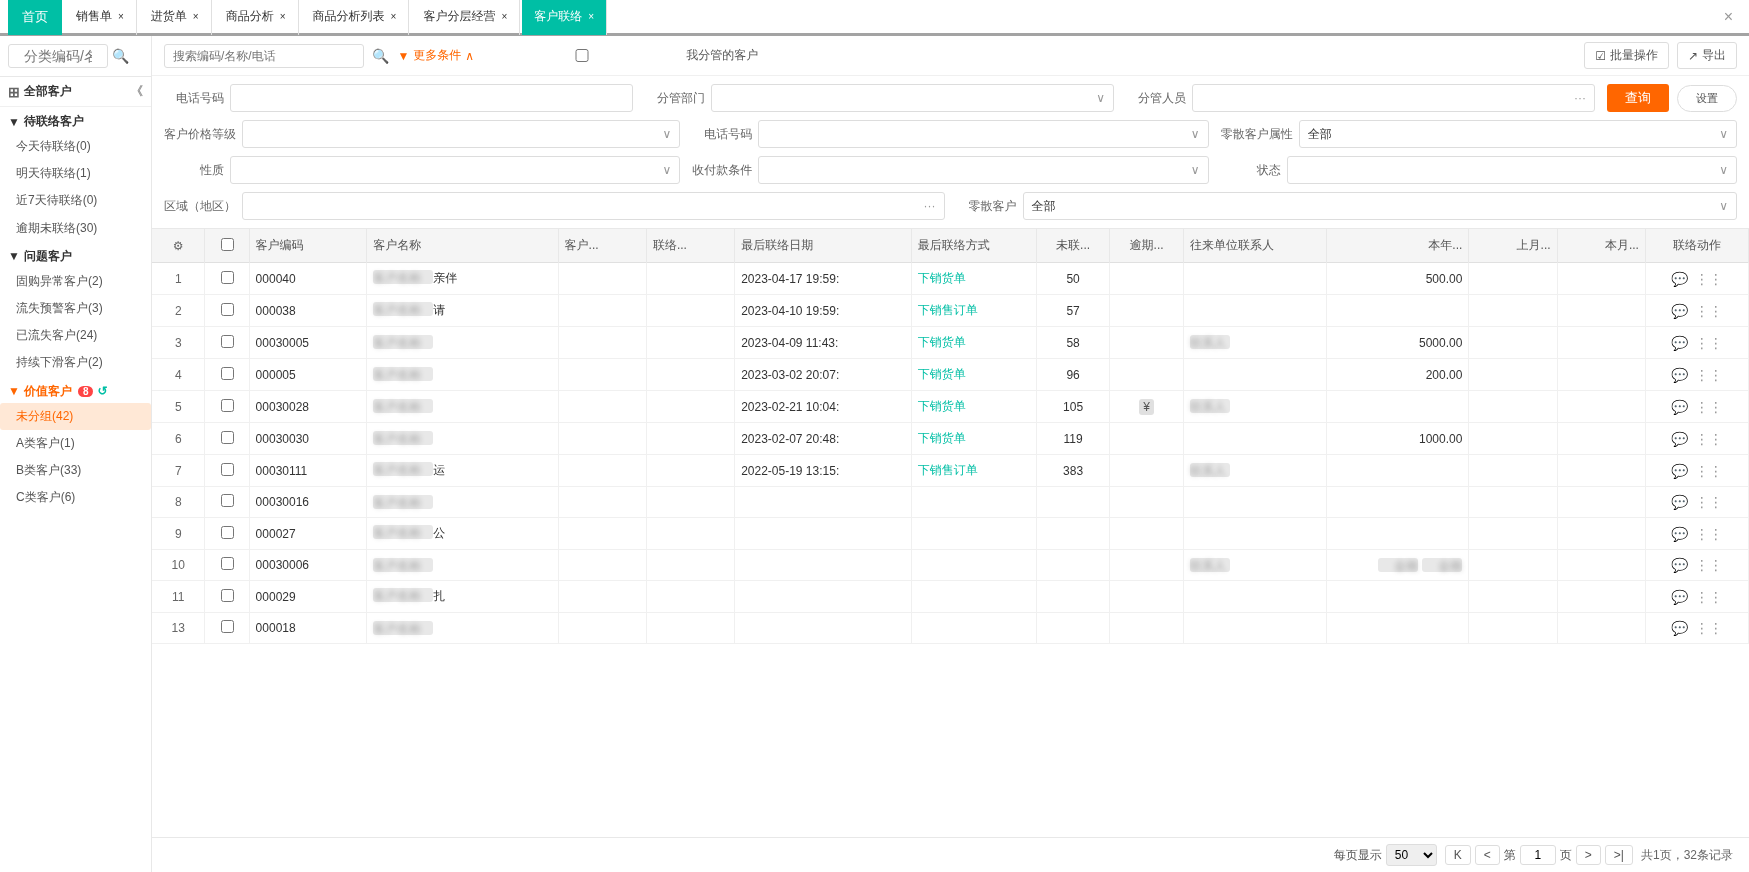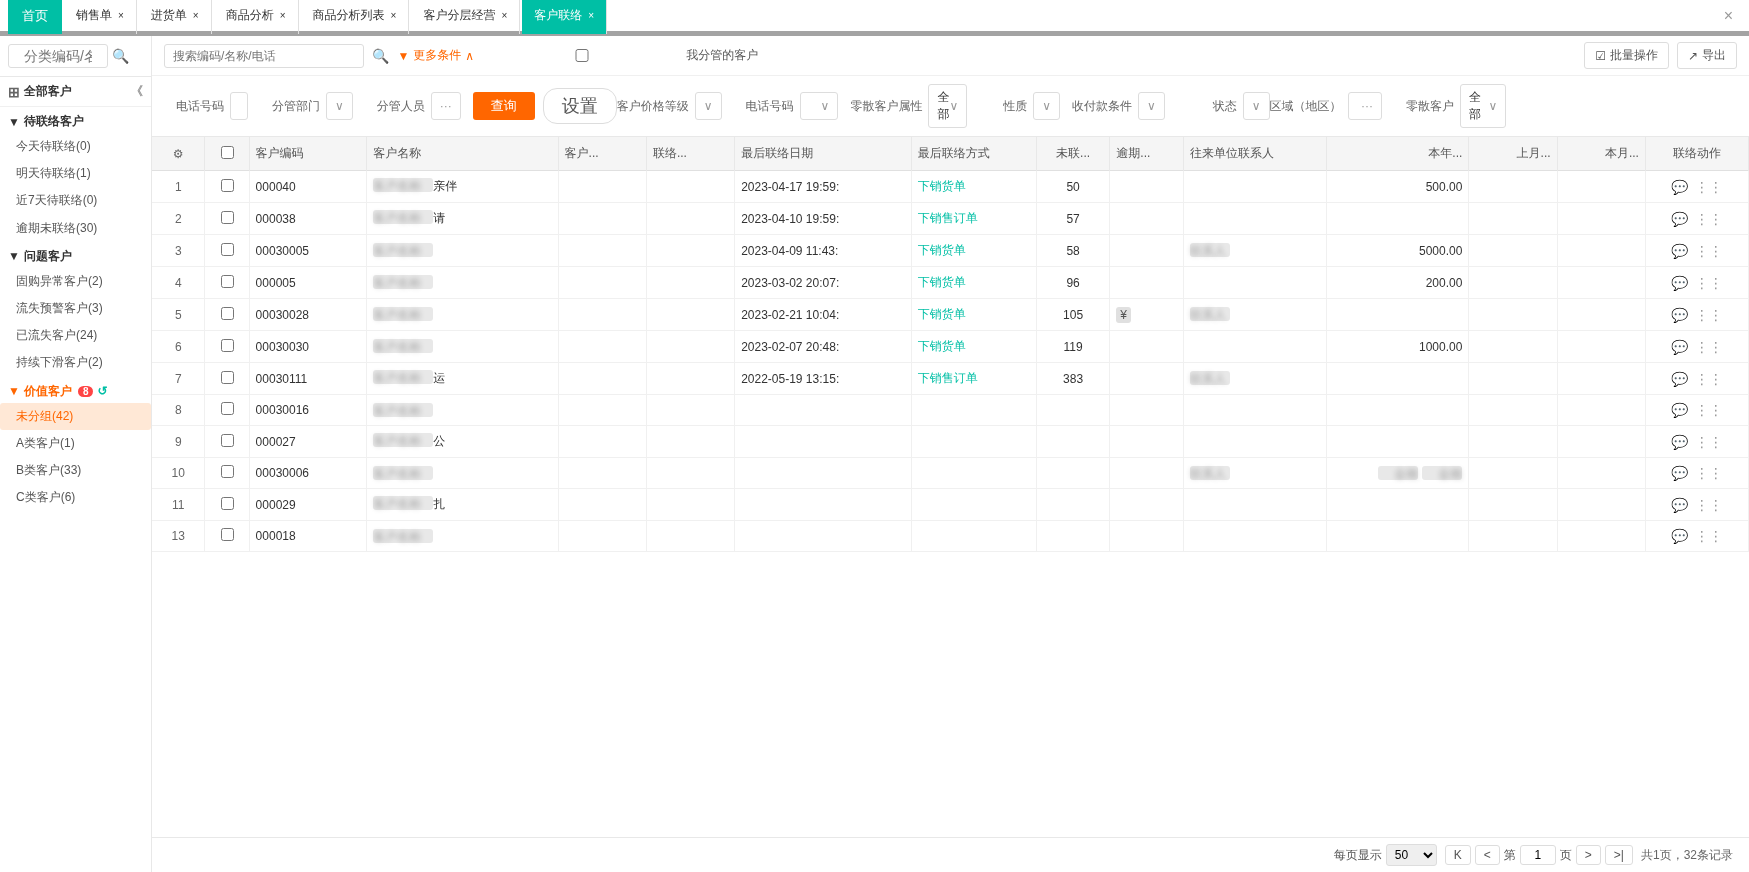--- a/index.html
+++ b/index.html
@@ -1,19 +1,19 @@
 <!DOCTYPE html>
 <html><head>
   <meta charset="utf-8">
   <style>
     * { box-sizing: border-box; margin: 0; padding: 0; font-family: 'Microsoft YaHei', Arial, sans-serif; font-size: 12px; }
     body { background: #f5f5f5; overflow: hidden; width: 1749px; height: 872px; }
 
     
-    .top-nav { display: flex; align-items: center; background: #fff; border-bottom: 5px solid #a3a3a3; height: 36px; padding: 0 8px; gap: 2px; }
+    .top-nav { display: flex; align-items: center; background: #fff; border-bottom: 3px solid #a3a3a3; height: 36px; padding: 0 8px; gap: 2px; }
     .nav-home { background: #00bfa5; color: #fff; padding: 0 14px; height: 36px; line-height: 36px; font-size: 13px; cursor: pointer; }
     .nav-tab { display: flex; align-items: center; height: 36px; padding: 0 12px; font-size: 13px; color: #333; cursor: pointer; border-right: 1px solid #e0e0e0; gap: 6px; }
     .nav-tab.active { background: #00bfa5; color: #fff; }
     .nav-tab .close-btn { font-size: 10px; cursor: pointer; }
     .nav-close-all { margin-left: auto; color: #999; font-size: 16px; cursor: pointer; padding: 0 8px; }
 
     
     .main-layout { display: flex; height: calc(872px - 36px); }
 
     
@@ -39,47 +39,47 @@
     .filter-area { background: #fff; border-bottom: 1px solid #e8e8e8; }
     .filter-top { display: flex; align-items: center; padding: 6px 12px; gap: 8px; border-bottom: 1px solid #f0f0f0; }
     .filter-top input { border: 1px solid #ddd; border-radius: 3px; padding: 4px 8px; width: 200px; font-size: 12px; color: #3b82f6; }
     .filter-top .search-btn { color: #00bfa5; cursor: pointer; font-size: 14px; }
     .filter-more { display: flex; align-items: center; gap: 4px; color: #ff6600; cursor: pointer; font-size: 12px; }
     .filter-checkbox { display: flex; align-items: center; gap: 4px; color: #555; cursor: pointer; }
     .filter-actions { margin-left: auto; display: flex; gap: 8px; }
     .btn-batch { border: 1px solid #ddd; background: #fff; padding: 4px 10px; border-radius: 3px; cursor: pointer; color: #555; display: flex; align-items: center; gap: 4px; }
     .btn-export { border: 1px solid #ddd; background: #fff; padding: 4px 10px; border-radius: 3px; cursor: pointer; color: #555; display: flex; align-items: center; gap: 4px; }
 
-    .filter-rows { padding: 8px 12px; display: flex; flex-direction: row; gap: 0; }
+    .filter-rows { padding: 8px 12px; display: flex; flex-direction: column; gap: 8px; }
     .filter-row { display: flex; align-items: center; gap: 12px; }
     .filter-field { display: flex; align-items: center; gap: 6px; flex: 1; }
     .filter-label { color: #666; min-width: 60px; text-align: right; white-space: nowrap; }
     .filter-input { border: 1px solid #ddd; border-radius: 3px; padding: 4px 8px; flex: 1; font-size: 12px; color: #333; display: flex; align-items: center; justify-content: space-between; cursor: pointer; background: #fff; min-height: 28px; }
     .filter-input .arrow { color: #999; }
     .filter-dots { color: #999; cursor: pointer; }
     .btn-query { background: #ff6600; color: #fff; border: none; padding: 5px 18px; border-radius: 3px; cursor: pointer; font-size: 13px; }
-    .btn-reset { background: #fff; color: #555; border: 1px solid #ddd; padding: 5px 18px; border-radius: 14px; cursor: pointer; font-size: 18px; }
+    .btn-reset { background: #fff; color: #555; border: 1px solid #ddd; padding: 5px 18px; border-radius: 14px; cursor: pointer; font-size: 11px; }
 
     
     .table-area { flex: 1; overflow: auto; background: #fff; }
     table { width: 100%; border-collapse: collapse; font-size: 12px; }
     thead tr { background: #f5f5f5; border-bottom: 1px solid #e0e0e0; }
     thead th { padding: 8px 6px; text-align: left; color: #555; font-weight: normal; border-right: 1px solid #e8e8e8; white-space: nowrap; position: sticky; top: 0; background: #f5f5f5; z-index: 10; }
     tbody tr { border-bottom: 1px solid #f0f0f0; }
     tbody td { padding: 7px 6px; color: #333; border-right: 1px solid #f0f0f0; white-space: nowrap; }
     .col-num { width: 36px; text-align: center; color: #666; }
     .col-check { width: 30px; text-align: center; }
     .col-code { width: 80px; }
     .col-name { width: 130px; }
     .col-type { width: 60px; }
     .col-contact { width: 60px; }
     .col-date { width: 120px; }
     .col-method { width: 80px; }
     .col-unlink { width: 50px; text-align: center; }
-    .col-overdue { width: 50px; }
+    .col-overdue { width: 50px; text-align: center; }
     .col-inter { width: 80px; }
     .col-year { width: 70px; text-align: right; }
     .col-lastmonth { width: 60px; text-align: right; }
     .col-thismonth { width: 60px; text-align: right; }
     .col-action { width: 70px; text-align: center; }
     .link-text { color: #00bfa5; cursor: pointer; text-decoration: none; }
     .blurred { color: transparent; text-shadow: 0 0 5px rgba(0,0,0,0.3); user-select: none; background: #e8e8e8; border-radius: 3px; display: inline-block; min-width: 40px; height: 14px; }
     .action-icons { display: flex; gap: 6px; justify-content: center; align-items: center; }
     .action-icon { color: #999; cursor: pointer; font-size: 14px; }
 

